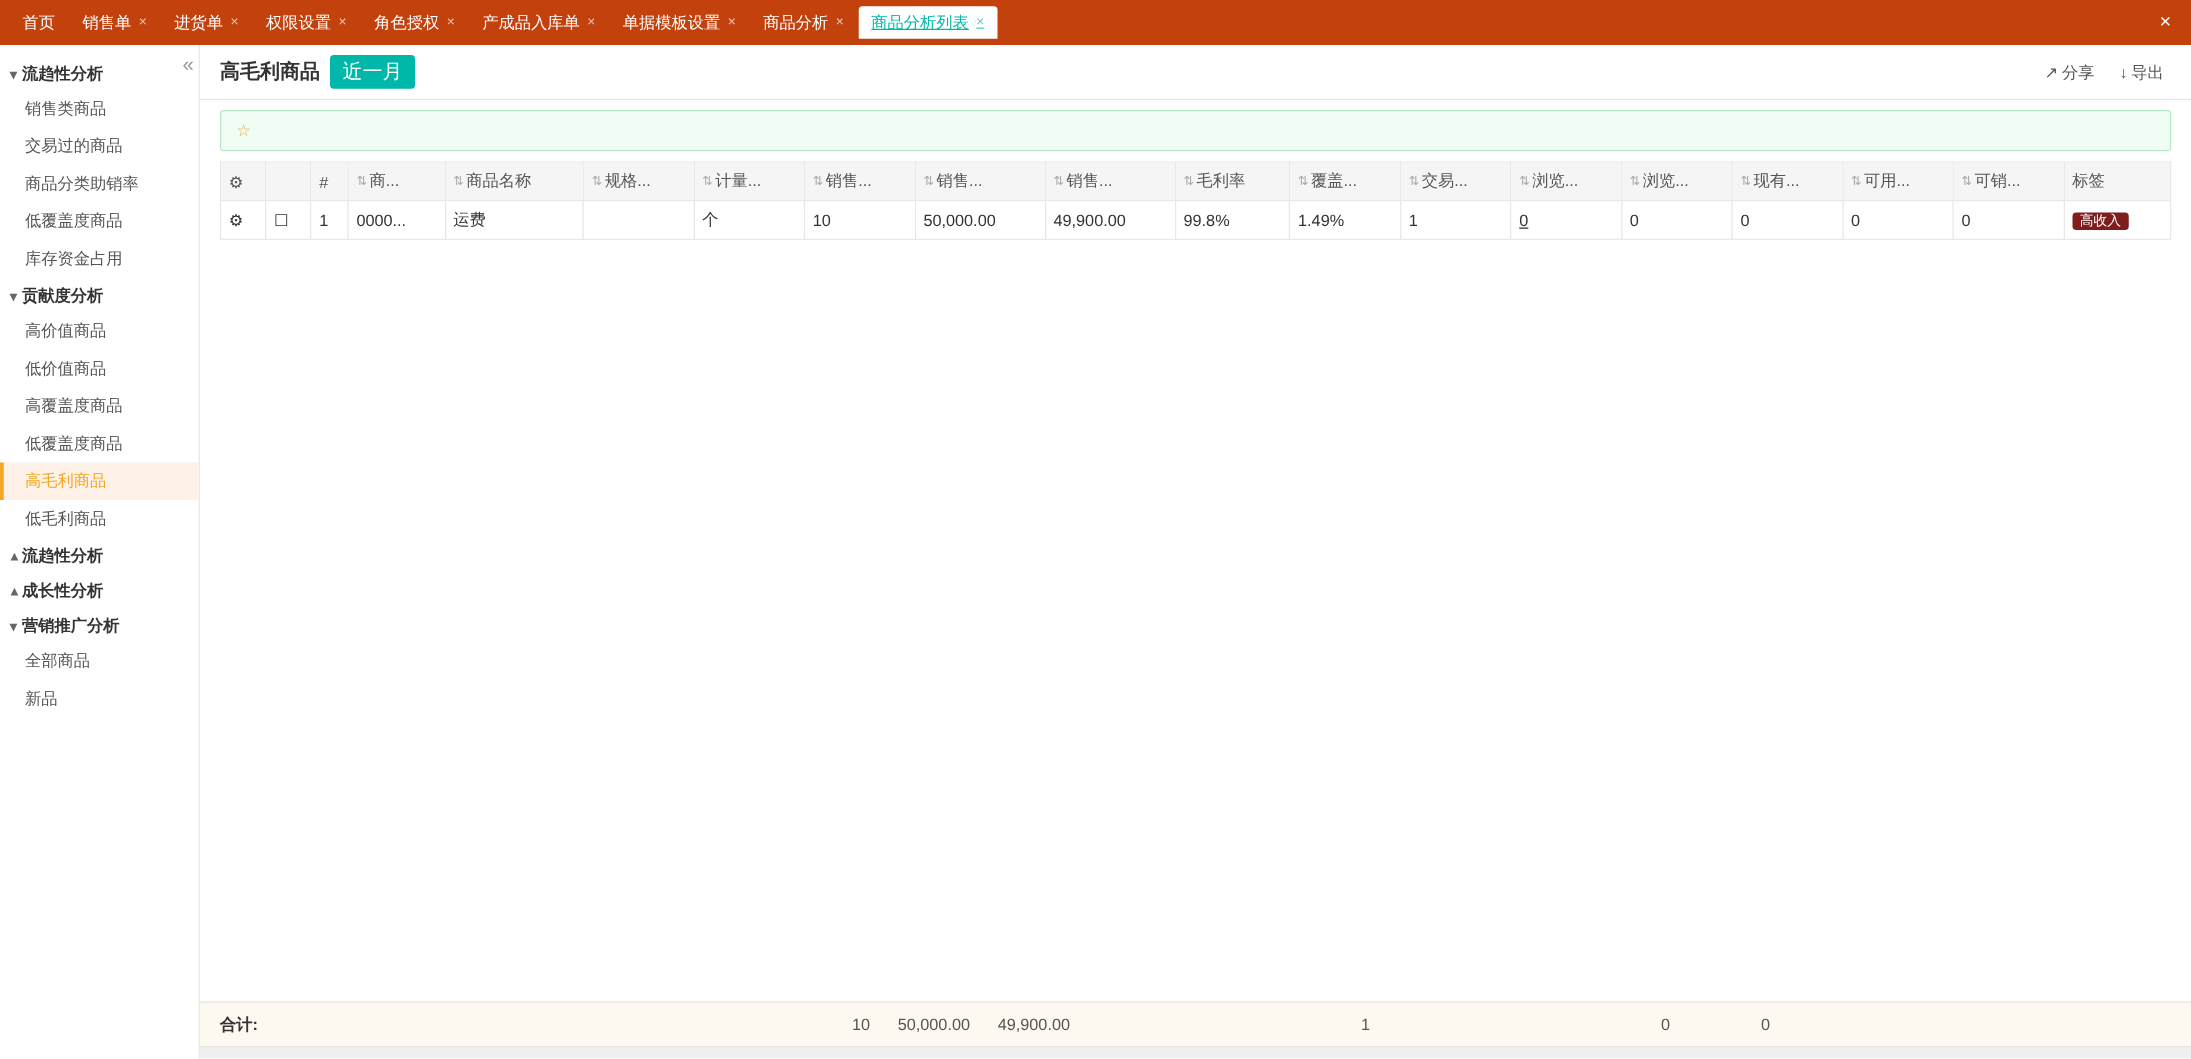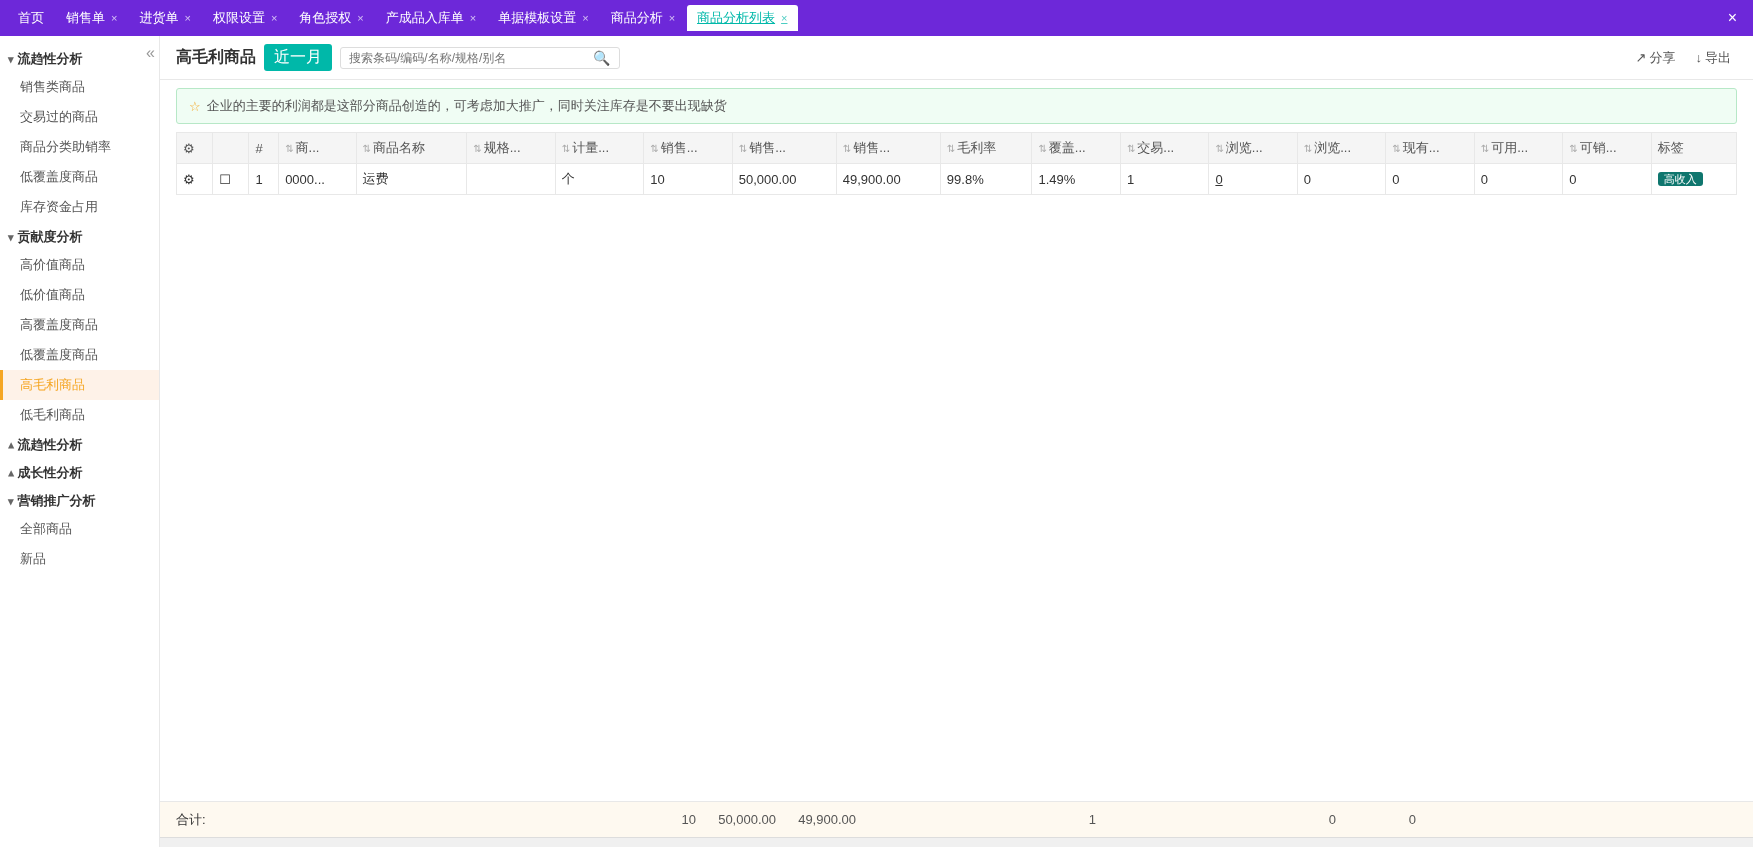--- a/index.html
+++ b/index.html
@@ -2,21 +2,21 @@
 <html><head>
   <meta charset="utf-8">
   <style>
     * { box-sizing: border-box; margin: 0; padding: 0; font-family: 'Microsoft YaHei', sans-serif; font-size: 13px; }
     body { background: #f5f5f5; overflow: hidden; }
 
     
     .top-nav {
       display: flex;
       align-items: center;
-      background: #6d28d9;
+      background: #c2410c;
       height: 36px;
       padding: 0 8px;
       gap: 4px;
     }
     .top-nav .nav-item {
       color: #fff;
       padding: 4px 10px;
       cursor: pointer;
       white-space: nowrap;
       font-size: 13px;
@@ -210,40 +210,40 @@
       gap: 2px;
     }
     tbody tr td {
       border: 1px solid #e8e8e8;
       padding: 6px 6px;
       color: #333;
       white-space: nowrap;
     }
     .tag-high-income {
       color: #fff;
-      background: #0f766e;
+      background: #7f1d1d;
       border-radius: 3px;
       padding: 1px 6px;
       font-size: 11px;
     }
     .col-sort { color: #aaa; font-size: 10px; cursor: pointer; }
 
     
     .summary-bar {
       display: flex;
       align-items: center;
       background: #fef9f0;
       border-top: 1px solid #e8e8e8;
       padding: 8px 16px;
       font-size: 12px;
       color: #555;
       min-height: 36px;
       gap: 0;
     }
-    .summary-label { color: #333; font-weight: normal; margin-right: 8px; min-width: 40px; }
+    .summary-label { color: #333; font-weight: bold; margin-right: 8px; min-width: 40px; }
     .summary-cell {
       padding: 0 8px;
       min-width: 80px;
       text-align: right;
     }
 
     
     .scroll-bar-container {
       height: 10px;
       background: #f0f0f0;
@@ -328,39 +328,34 @@
           <div class="sidebar-item">新品</div>
         </div>
       </div>
   </div>
 
   <div class="content-area">
 
     <div class="content-header">
       <span class="content-title">高毛利商品</span>
       <button class="time-filter-btn">近一月</button>
-      <div class="search-box">
-        <input type="text" placeholder="搜索条码/编码/名称/规格/别名" style="">
-        <span class="search-icon">🔍</span>
-      </div>
       <div class="header-actions">
         <div class="action-btn">
           <span>↗</span>
           <span>分享</span>
         </div>
         <div class="action-btn">
           <span>↓</span>
           <span>导出</span>
         </div>
       </div>
     </div>
 
     <div class="info-banner">
       <span class="info-icon">☆</span>
-      <span>企业的主要的利润都是这部分商品创造的，可考虑加大推广，同时关注库存是不要出现缺货</span>
     </div>
 
     <div class="table-container">
       <table>
         <thead>
           <tr id="table-header-row">
               <th>
                 <div class="col-header">⚙</div>
               </th>
               <th>

